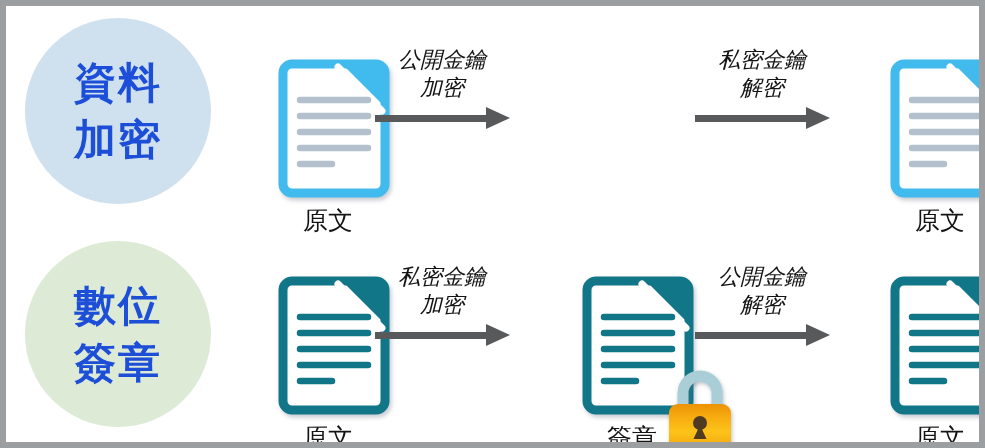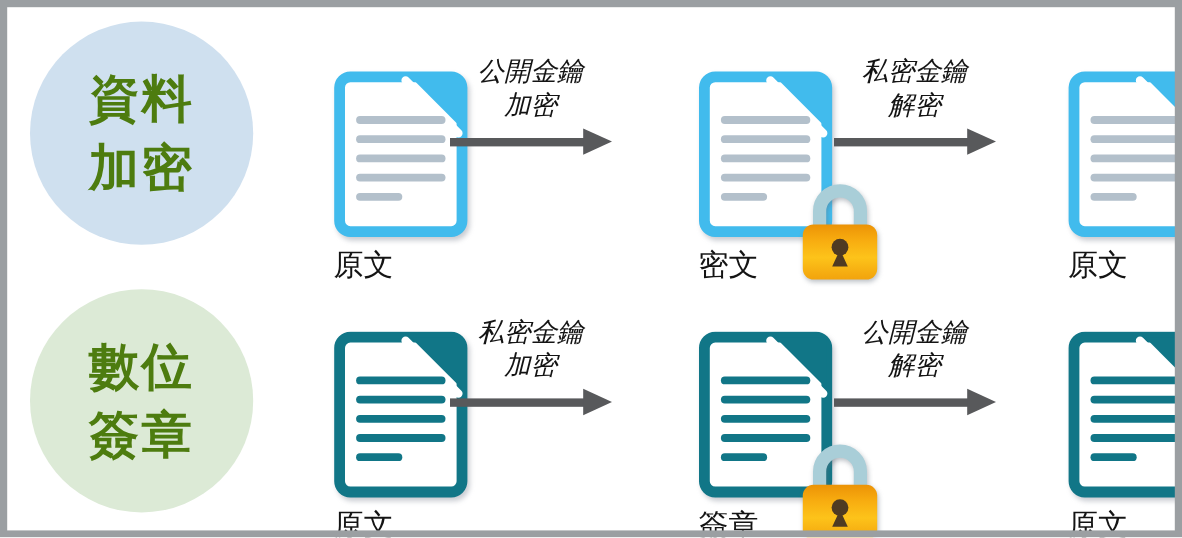--- a/index.html
+++ b/index.html
@@ -5,25 +5,25 @@
   html,body{margin:0;padding:0;background:#fff;font-family:"Liberation Sans","DejaVu Sans",sans-serif;}
   .frame{position:relative;width:985px;height:448px;background:#fff;overflow:hidden;}
   .frame::after{content:'';position:absolute;inset:0;border:6px solid var(--frame_border,#9b9fa2);pointer-events:none;}
 
   .row{position:absolute;left:0;width:100%;height:222px;}
   .row-encrypt{top:0;--doc-border:var(--encrypt_doc_border,#41bbed);--doc-line:var(--encrypt_doc_lines,#b3c0cb);}
   .row-sign{top:217px;--doc-border:var(--sign_doc_border,#117687);--doc-line:var(--sign_doc_lines,#117687);}
 
   .badge{position:absolute;left:25px;top:18px;width:186px;height:186px;border-radius:50%;
          display:flex;flex-direction:column;align-items:center;justify-content:center;
-         font-size:42px;font-weight:bold;line-height:57px;color:#4d7c0f;letter-spacing:2px;}
+         font-size:42px;font-weight:bold;line-height:57px;color:#1d4ed8;letter-spacing:2px;}
   .row-encrypt .badge{background:var(--encrypt_badge_bg,#cfe0ef);}
   .row-sign .badge{background:var(--sign_badge_bg,#dcead6);top:24px;}
 
-  .doc{position:absolute;top:43px;width:100px;text-align:left;}
+  .doc{position:absolute;top:43px;width:100px;text-align:center;}
   .doc-1{left:238px;}
   .doc-2{left:542px;}
   .doc-3{left:850px;}
   .doc-svg{width:112px;height:139px;display:block;filter:drop-shadow(2px 3px 2px rgba(100,110,125,.35));}
   .doc-label{font-size:25px;margin-top:6px;color:#141414;}
 
   .lock-svg{position:absolute;left:86px;top:90px;width:64px;height:86px;
             filter:drop-shadow(1px 2px 2px rgba(100,110,125,.45));}
 
   .arrow-group{position:absolute;top:46px;width:136px;text-align:center;}
@@ -88,29 +88,20 @@
     </figure>
 
     <div class="arrow-group arrow-a">
       <div class="arrow-label">
         <span>公開金鑰</span>
         <span>加密</span>
       </div>
       <div class="arrow"></div>
     </div>
 
-    <figure class="doc doc-2">
-      <svg class="doc-svg" viewBox="0 0 112 139">
-          <use href="#doc-shape"></use>
-        </svg>
-      <svg class="lock-svg" viewBox="0 0 64 86">
-          <use href="#lock-shape"></use>
-        </svg>
-      <figcaption class="doc-label">密文</figcaption>
-    </figure>
 
     <div class="arrow-group arrow-b">
       <div class="arrow-label">
         <span>私密金鑰</span>
         <span>解密</span>
       </div>
       <div class="arrow"></div>
     </div>
 
     <figure class="doc doc-3">

